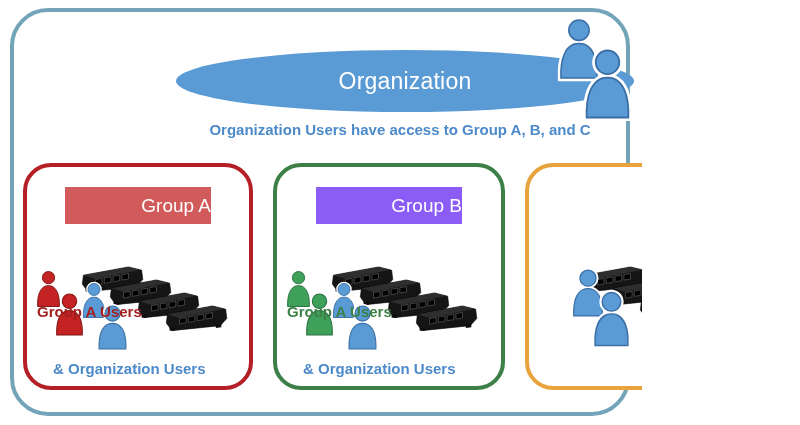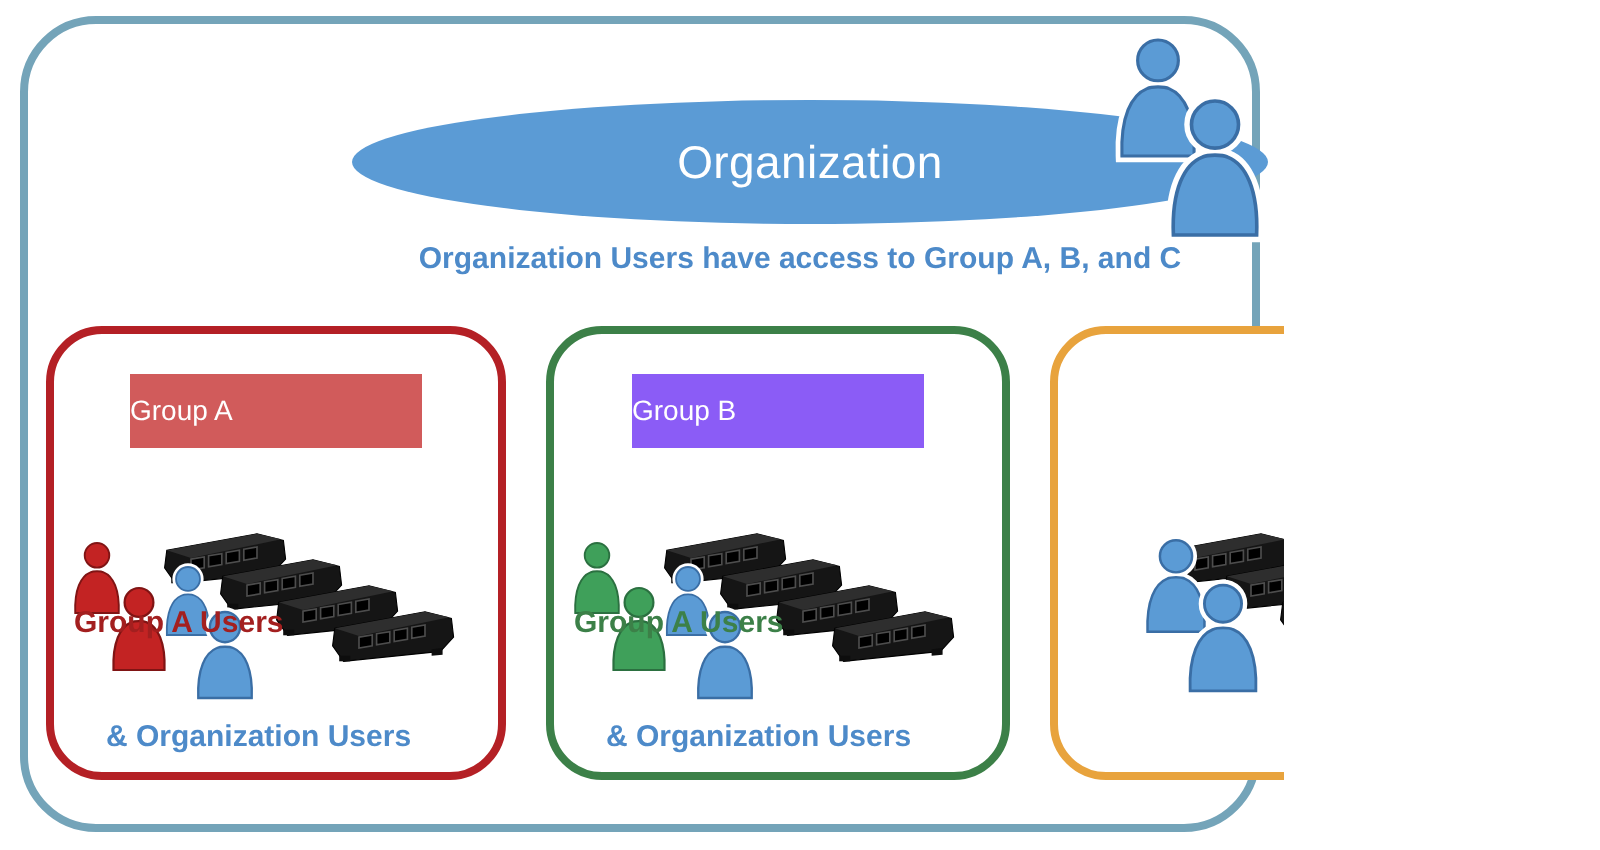--- a/index.html
+++ b/index.html
@@ -30,22 +30,22 @@
   
   .group{
     position:absolute;top:163px;height:227px;border:4px solid;border-radius:28px;
     box-sizing:border-box;background:#fff;
   }
   .group-a{left:23px;width:230px;}
   .group-b{left:273px;width:232px;}
   .group-c{left:525px;width:232px;}
   .header{
     position:absolute;top:20px;left:50%;transform:translateX(-50%);
-    width:146px;height:37px;line-height:37px;text-align:left;
-    font-size:14px;
+    width:146px;height:37px;line-height:37px;text-align:right;
+    font-size:19px;
   }
   
   .devices{position:absolute;left:52px;top:96px;width:152px;height:74px;}
   .device{position:absolute;width:66px;height:32px;overflow:visible;}
   .d1{left:0;top:0;} .d2{left:28px;top:13px;} .d3{left:56px;top:26px;} .d4{left:84px;top:39px;}
   
   .people{position:absolute;left:4px;top:100px;width:110px;height:90px;}
   .q1{left:0;top:2px;width:35px;height:40px;}
   .q2{left:46px;top:14px;width:34px;height:39px;}
   .q3{left:18px;top:24px;width:41px;height:47px;}

